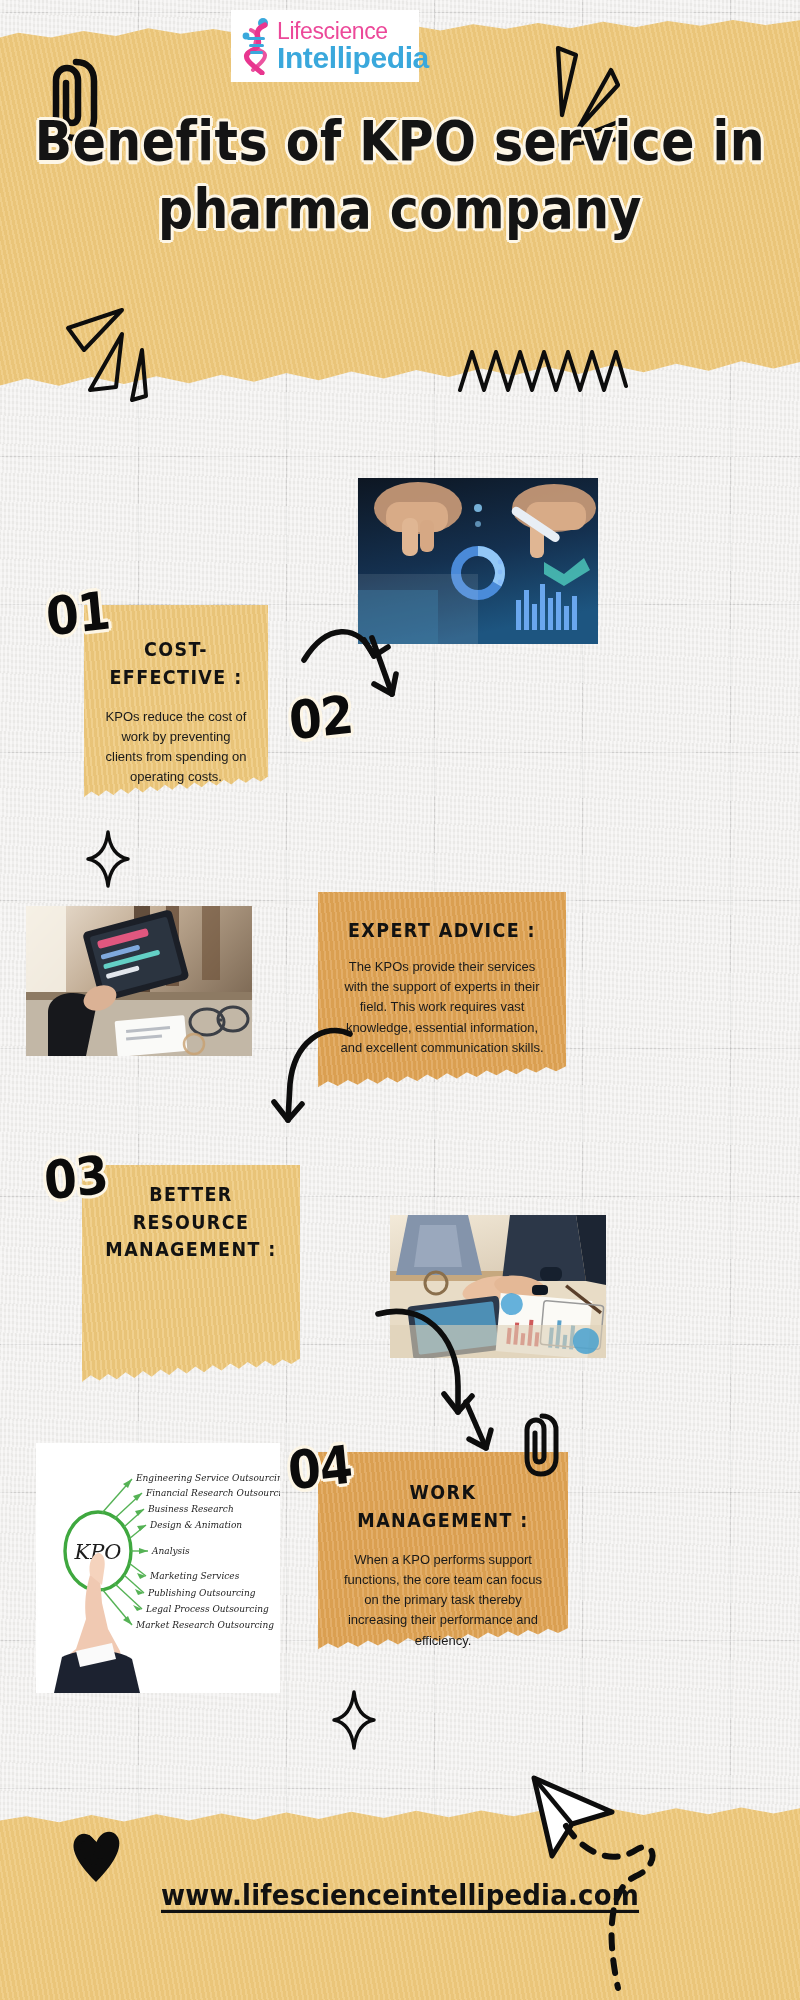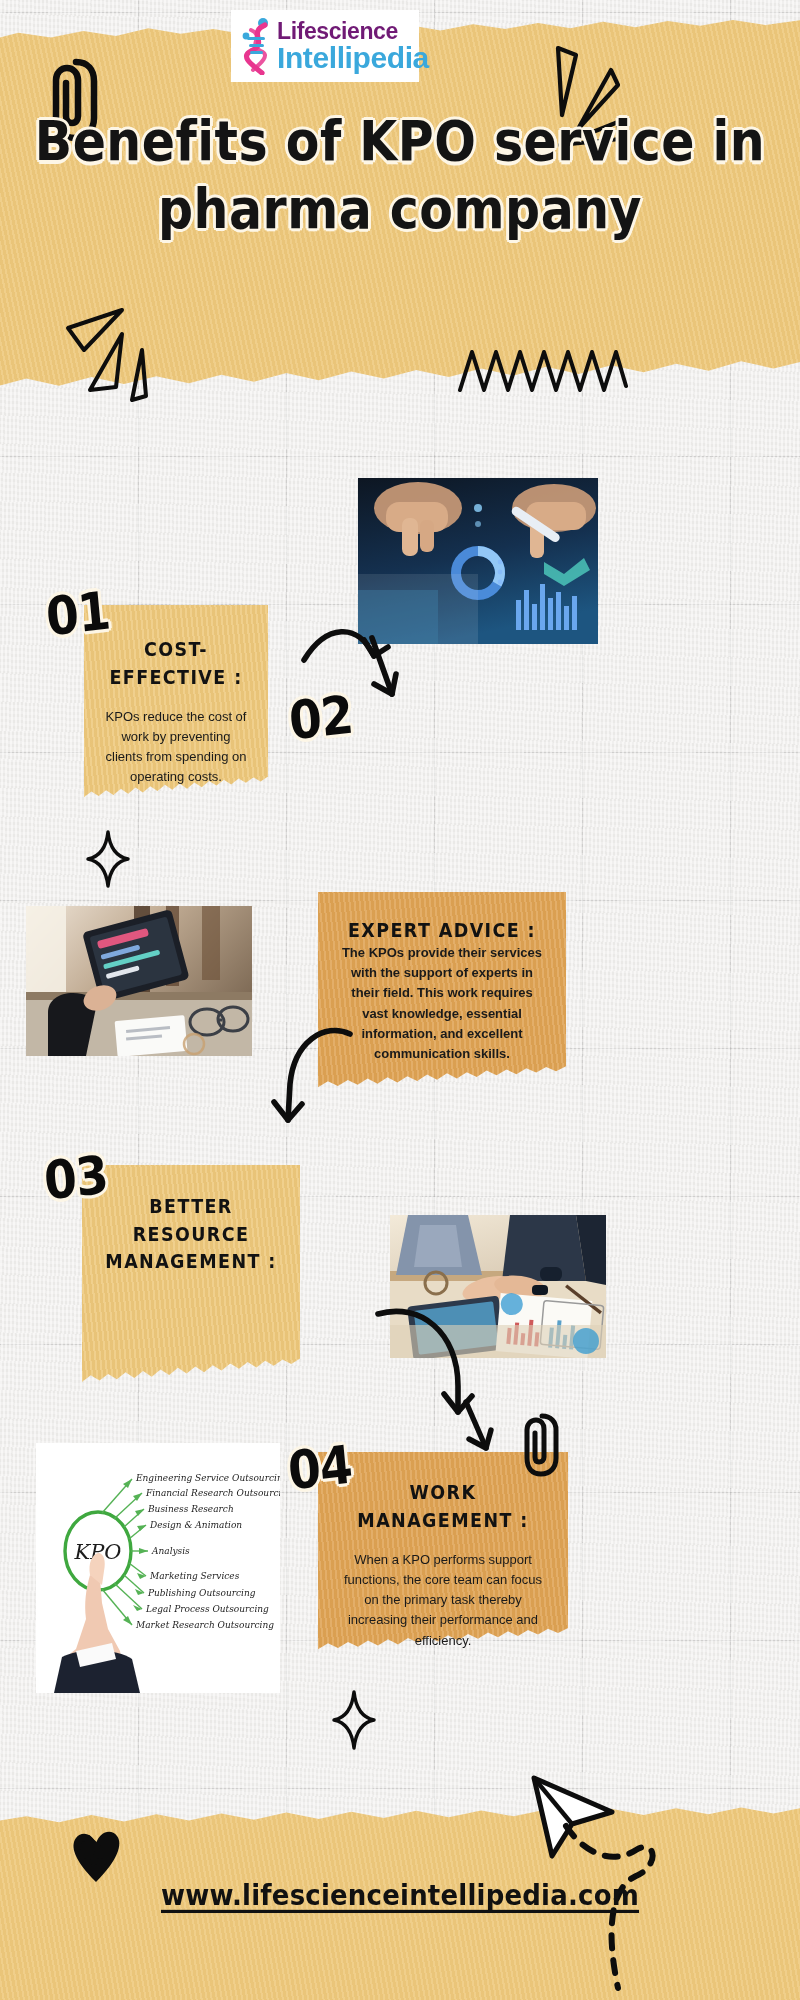--- a/index.html
+++ b/index.html
@@ -45,21 +45,21 @@
   }
 
   
   .logo-box{
     position:absolute;left:231px;top:10px;width:188px;height:72px;
     background:#ffffff;display:flex;align-items:center;gap:3px;
     padding-left:7px;box-sizing:border-box;
   }
   .logo-dna{width:36px;height:58px;flex:0 0 36px;}
   .logo-words{display:flex;flex-direction:column;line-height:1.0;}
-  .logo-l1{font-size:23px;font-weight:700;color:#701a75;letter-spacing:-.4px;}
+  .logo-l1{font-size:23px;font-weight:400;color:#ec4899;letter-spacing:-.4px;}
   .logo-l2{font-size:30px;font-weight:700;color:#3aa8dc;letter-spacing:-.4px;}
 
   
   .title{
     position:absolute;left:0;top:116px;width:800px;text-align:center;
     font-family:"DejaVu Sans", sans-serif;
     font-weight:700;font-size:49px;line-height:1.22;
     color:#141414;letter-spacing:.5px;
     text-shadow:
        2px  2px 0 #fdf6e6, -2px  2px 0 #fdf6e6,
@@ -283,38 +283,38 @@
       <ellipse cx="207" cy="113" rx="15" ry="12" fill="none" stroke="#3b3f46" stroke-width="3"></ellipse>
       <path d="M196 114 L193 114" stroke="#3b3f46" stroke-width="3"></path>
       <circle cx="168" cy="138" r="10" fill="none" stroke="#c8a071" stroke-width="2.5" opacity=".8"></circle>
     </svg>
   </div>
 
   <div class="card" style="left:318px;top:892px;width:248px;height:198px;">
     <div class="sheet dark"></div>
     <div class="card-inner" style="padding-top:26px;">
       <div class="card-title">EXPERT ADVICE :</div>
-      <div class="card-body" style="margin-top:0;padding:0 8px;font-weight:bold;">The KPOs provide their services with the support of experts in their field. This work requires vast knowledge, essential information, and excellent communication skills.</div>
+      <div class="card-body" style="margin-top:14px;padding:0 8px;">The KPOs provide their services with the support of experts in their field. This work requires vast knowledge, essential information, and excellent communication skills.</div>
     </div>
   </div>
   <div class="step-num" style="left:289px;top:690px;">02</div>
 
   <svg class="deco" style="left:356px;top:632px;width:56px;height:80px;" viewBox="0 0 56 80">
     <path d="M16 6 L36 62" fill="none" stroke="#0d0d0d" stroke-width="5.6" stroke-linecap="round"></path>
     <path d="M36 62 L18 52 M36 62 L40 42" fill="none" stroke="#0d0d0d" stroke-width="5.6" stroke-linecap="round"></path>
   </svg>
 
   <svg class="deco" style="left:232px;top:1012px;width:130px;height:140px;" viewBox="0 0 130 140">
     <path d="M118 22 C92 10 62 30 58 72 L56 108" fill="none" stroke="#0d0d0d" stroke-width="5.6" stroke-linecap="round"></path>
     <path d="M56 108 L42 90 M56 108 L70 92" fill="none" stroke="#0d0d0d" stroke-width="5.6" stroke-linecap="round"></path>
   </svg>
 
   <div class="card" style="left:82px;top:1165px;width:218px;height:220px;">
     <div class="sheet light"></div>
-    <div class="card-inner" style="padding-top:32px;">
+    <div class="card-inner" style="padding-top:20px;">
       <div class="card-title">BETTER RESOURCE MANAGEMENT :</div>
     </div>
   </div>
   <div class="step-num" style="left:44px;top:1150px;">03</div>
 
   <div class="photo" style="left:390px;top:1215px;width:216px;height:143px;">
     <svg viewBox="0 0 216 143" preserveAspectRatio="none">
       <defs>
         <linearGradient id="g3" x1="0" y1="0" x2="0.4" y2="1">
           <stop offset="0%" stop-color="#f3ead9"></stop>

